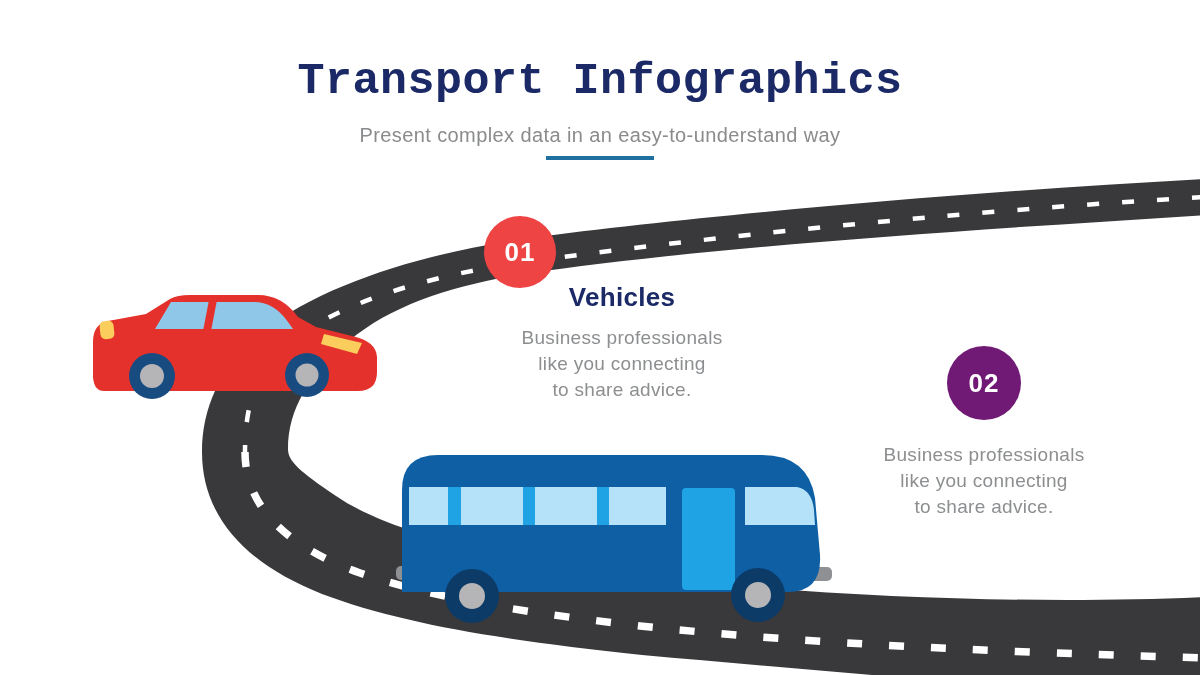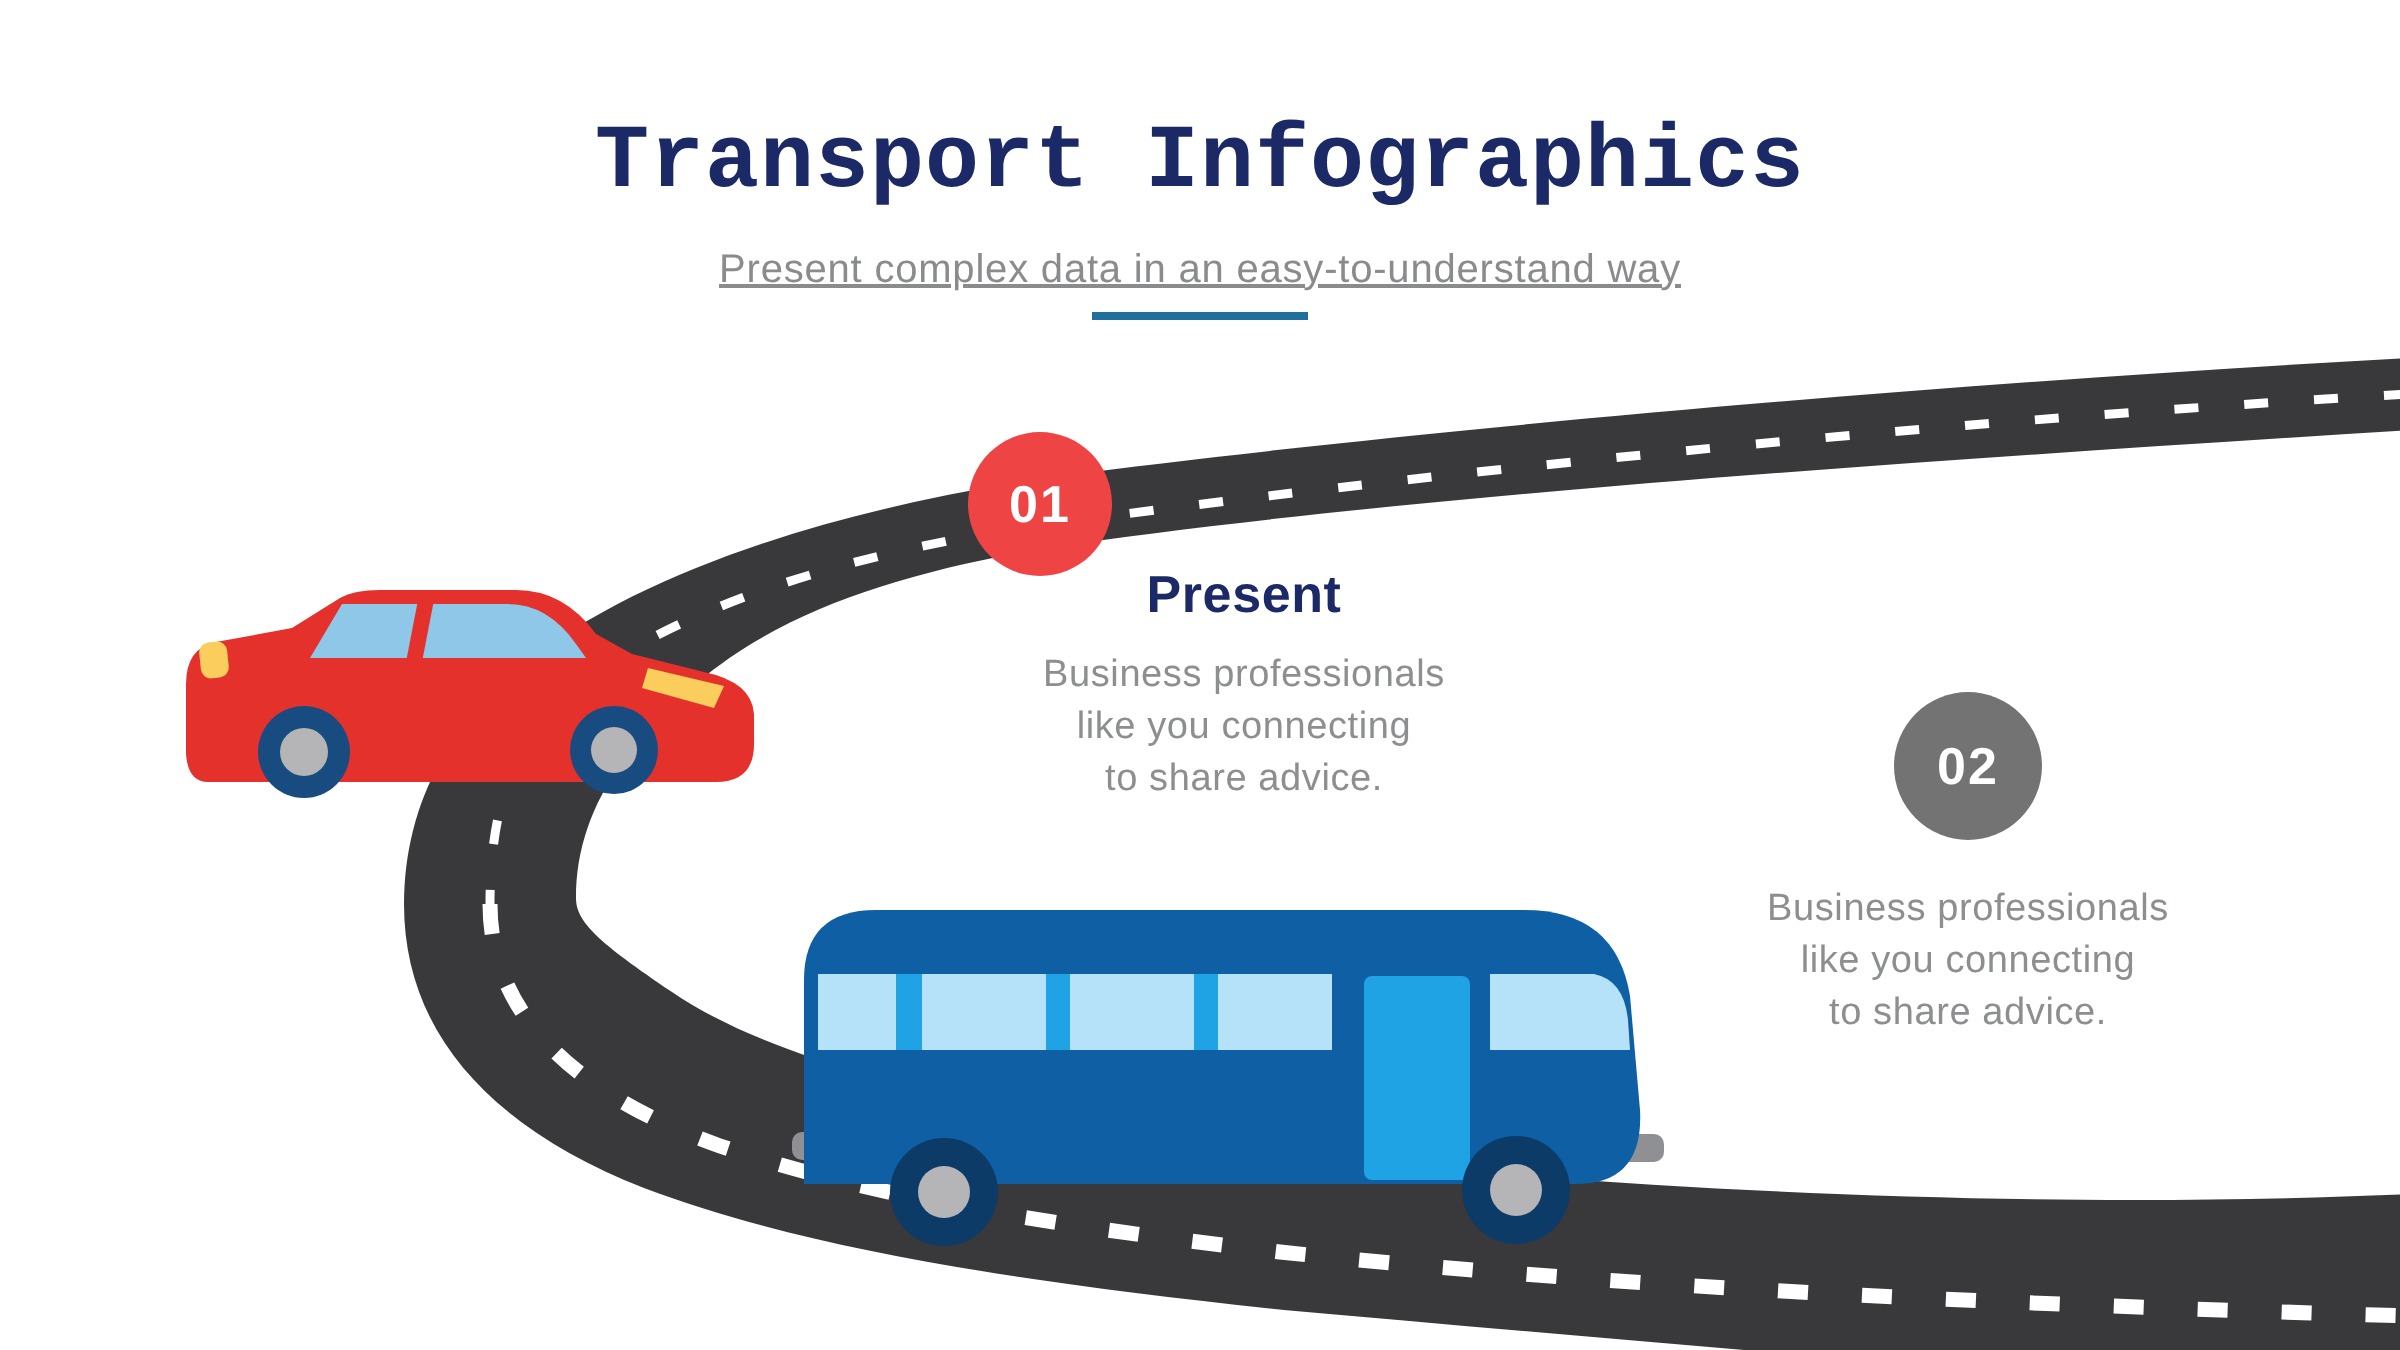--- a/index.html
+++ b/index.html
@@ -3,21 +3,21 @@
 <meta charset="utf-8">
 <style>
   html,body{margin:0;padding:0;}
   body{
     width:1200px;height:675px;position:relative;overflow:hidden;background:#ffffff;
     font-family:"Liberation Sans", sans-serif;
   }
   .abs{position:absolute;}
   .header{left:0;top:40px;width:1200px;text-align:center;}
   .title{font-size:45px;font-weight:bold;letter-spacing:0.5px;margin:16px;line-height:1.15;font-family:Liberation Mono, monospace;}
-  .subtitle{font-size:20px;margin-top:8px;letter-spacing:0.4px;text-decoration:underline;}
+  .subtitle{font-size:20px;margin-top:8px;letter-spacing:0.4px;}
   .divider{position:absolute;left:546px;top:156px;width:108px;height:4px;}
   #scene{position:absolute;left:0;top:0;width:1200px;height:675px;}
   .step-circle{
     position:absolute;border-radius:50%;display:flex;align-items:center;justify-content:center;
     color:#fff;font-weight:bold;font-size:26px;letter-spacing:1px;
   }
   .circle-01{left:484px;top:216px;width:72px;height:72px;}
   .circle-02{left:947px;top:346px;width:74px;height:74px;}
   .step-text{position:absolute;text-align:center;}
   .step-text h3{margin:0 0 12px 0;font-size:26px;font-weight:bold;letter-spacing:0.3px;}
@@ -103,26 +103,26 @@
 <div class="abs header">
   <h1 class="title" style="color: rgb(27, 42, 102);">Transport Infographics</h1>
   <div class="subtitle" style="color: rgb(138, 139, 141);">Present complex data in an easy-to-understand way</div>
 </div>
 <div class="divider" style="background-color: rgb(31, 111, 159);"></div>
 
 <div class="step-circle circle-01" style="background-color: #ef4444;">
   <span>01</span>
 </div>
 <div class="step-text step1-text">
-  <h3 style="color: rgb(27, 42, 102);">Present</h3>
+  <h3 style="color: rgb(27, 42, 102);">Vehicles</h3>
   <span class="line" style="color: rgb(140, 142, 144);">Business professionals</span>
   <span class="line" style="color: rgb(140, 142, 144);">like you connecting</span>
   <span class="line" style="color: rgb(140, 142, 144);">to share advice.</span>
 </div>
 
-<div class="step-circle circle-02" style="background-color: #737373;">
+<div class="step-circle circle-02" style="background-color: #701a75;">
   <span>02</span>
 </div>
 <div class="step-text step2-text">
   <span class="line" style="color: rgb(140, 142, 144);">Business professionals</span>
   <span class="line" style="color: rgb(140, 142, 144);">like you connecting</span>
   <span class="line" style="color: rgb(140, 142, 144);">to share advice.</span>
 </div>
 
 </body></html>

